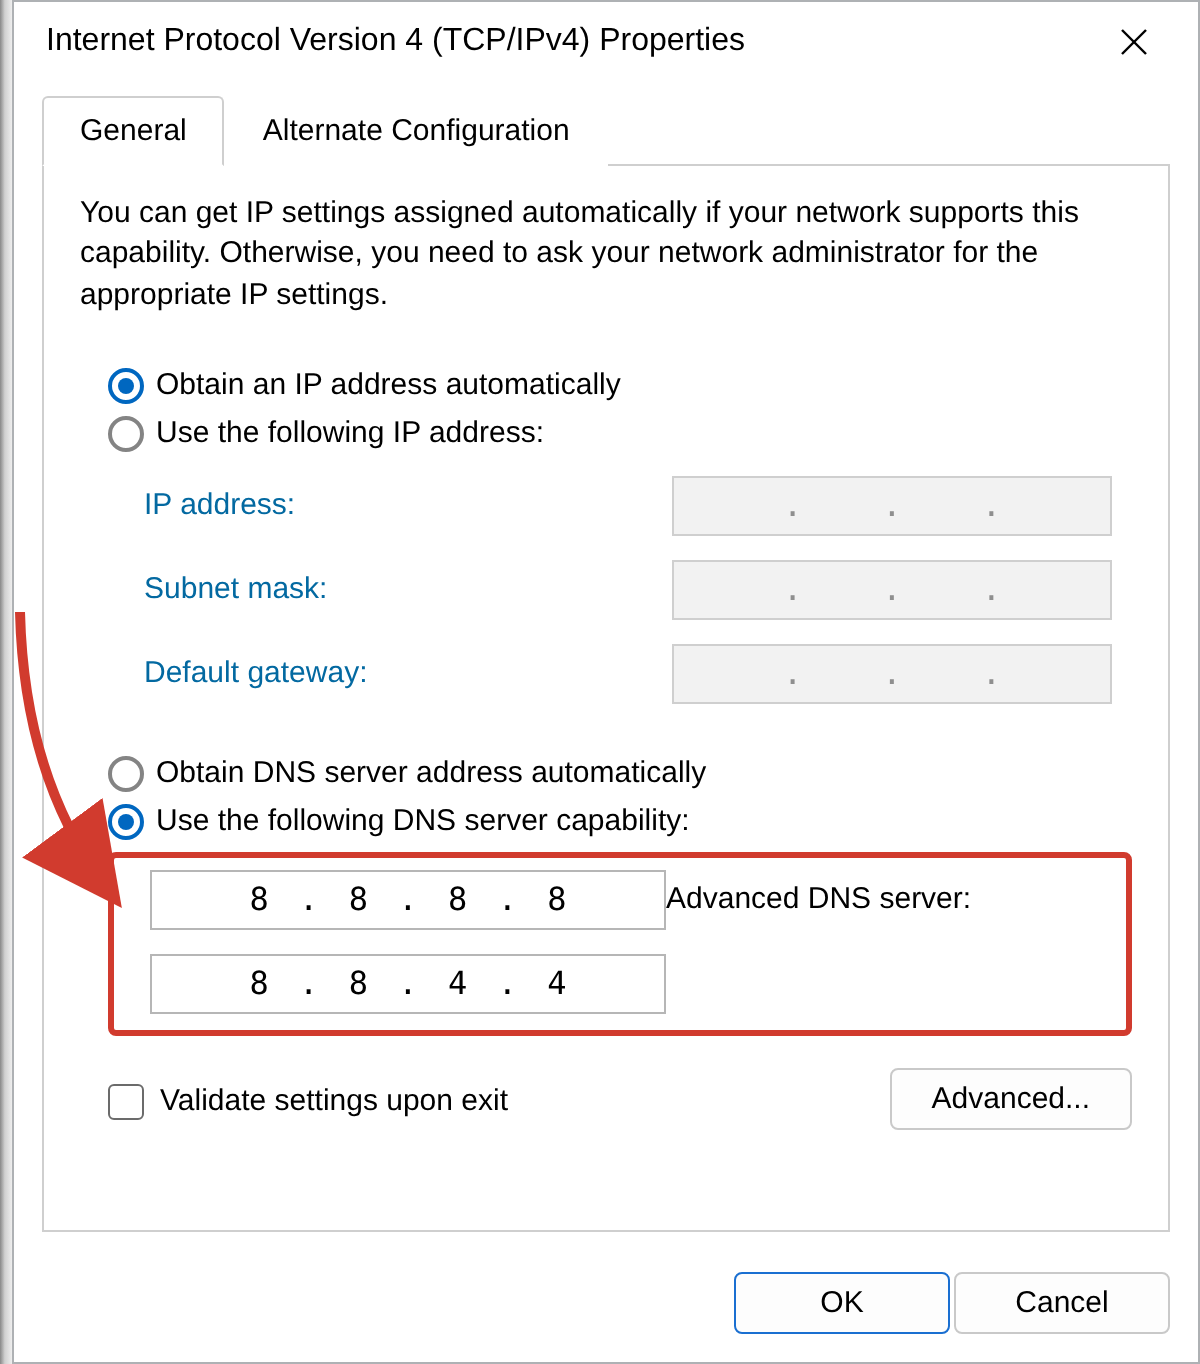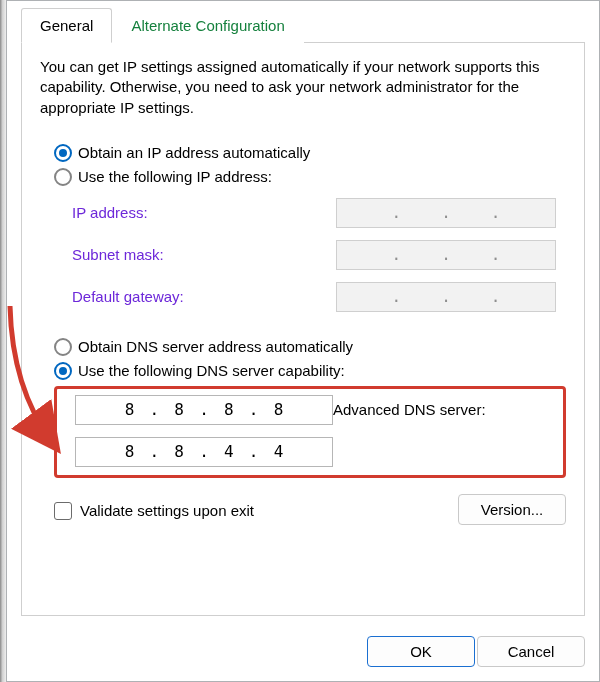--- a/index.html
+++ b/index.html
@@ -64,21 +64,21 @@
     top: 1px;
     cursor: default;
   }
   .tab.active {
     border: 1px solid #cfcfcf;
     border-bottom: 1px solid #fff;
     border-radius: 3px 3px 0 0;
     background: #fff;
   }
   .tab:not(.active) {
-    color: #15803d;
+    color: #000000;
   }
   .tab-body {
     border: 1px solid #cfcfcf;
     border-top: none;
     padding: 14px 18px 14px 18px;
     flex: 1;
     display: flex;
     flex-direction: column;
   }
   .description {
@@ -112,21 +112,21 @@
   }
   .field-grid {
     display: grid;
     grid-template-columns: 1fr 220px;
     row-gap: 12px;
     align-items: center;
     padding: 6px 10px 6px 18px;
     margin-top: 4px;
   }
   .field-label { font-size: 15px; }
-  .field-label.disabled { color: #6d28d9; }
+  .field-label.disabled { color: #0369a1; }
   .ip-in {
     height: 30px;
     border: 1px solid #b6b6b6;
     background: #fff;
     display: flex;
     align-items: center;
     justify-content: center;
     gap: 4px;
     font-family: "Consolas", monospace;
     font-size: 16px;
@@ -196,20 +196,29 @@
     pointer-events: none;
     z-index: 50;
   }
 </style>
 </head>
 <body>
 
 <div class="shadow-left"></div>
 
 <div class="window">
+  <div class="titlebar">
+    <span class="title-text">Internet Protocol Version 4 (TCP/IPv4) Properties</span>
+    <div class="close-btn">
+      <svg viewBox="0 0 14 14">
+        <line x1="1" y1="1" x2="13" y2="13" stroke="#000" stroke-width="1.2"></line>
+        <line x1="13" y1="1" x2="1" y2="13" stroke="#000" stroke-width="1.2"></line>
+      </svg>
+    </div>
+  </div>
 
   <div class="content">
     <div class="tabs">
       <div class="tab active">
         <span>General</span>
       </div>
       <div class="tab">
         <span>Alternate Configuration</span>
       </div>
     </div>
@@ -295,21 +304,21 @@
           </div>
         </div>
       </div>
 
       <div class="checkbox-row">
         <span class="checkbox"></span>
         <span>Validate settings upon exit</span>
       </div>
       <div class="adv-row">
         <button class="btn">
-          <span>Version...</span>
+          <span>Advanced...</span>
         </button>
       </div>
     </div>
   </div>
 
   <div class="footer">
     <button class="btn primary">
       <span>OK</span>
     </button>
     <button class="btn">

